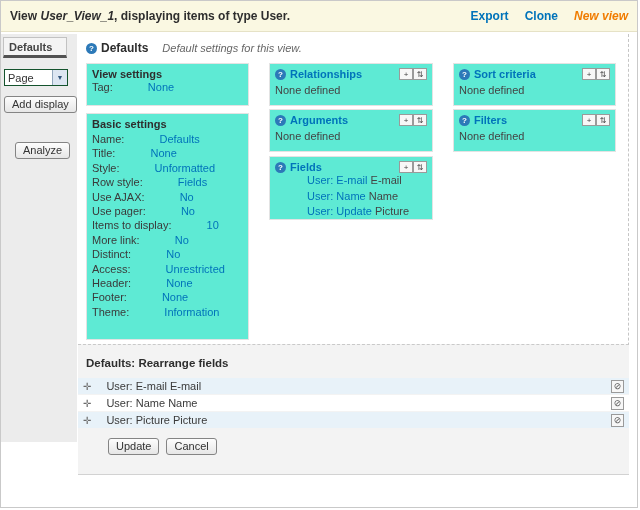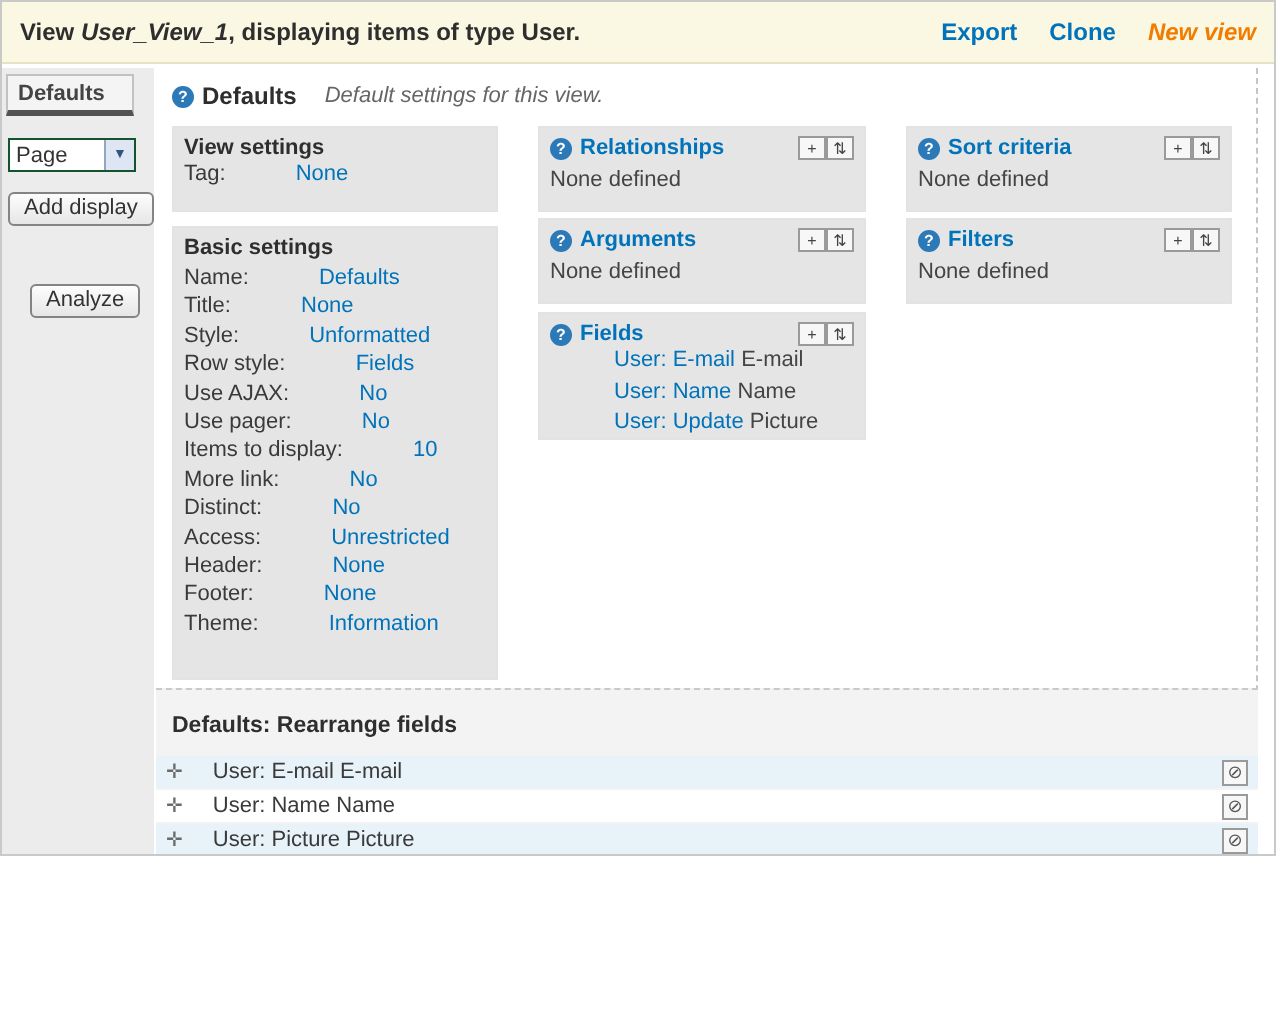--- a/index.html
+++ b/index.html
@@ -1,17 +1,17 @@
 <!DOCTYPE html>
 <html><head>
 <meta charset="utf-8">
 <style>
   * { margin:0; padding:0; box-sizing:border-box; }
   body { background:#fff; font-family:"Liberation Sans", sans-serif; }
-  .screen { position:relative; width:638px; height:428px; margin:0; border:1px solid #c9c9c9;
+  .screen { position:relative; width:638px; height:508px; margin:0; border:1px solid #c9c9c9;
             background:#fff; font-size:11px; color:#333; overflow:hidden; }
 
   
   .vheader { position:absolute; left:0; top:0; width:100%; height:31px; background:#faf8e2;
              border-bottom:1px solid #e6e2c6; display:flex; align-items:center;
              justify-content:space-between; padding:0 9px; font-size:12px; }
   .vtitle { font-weight:bold; color:#2e2e2e; }
   .vtitle .vname { font-style:italic; }
   .hlinks { display:flex; gap:16px; font-weight:bold; }
   .hlink { color:#0073ba; text-decoration:none; cursor:pointer; }
@@ -35,21 +35,21 @@
   
   .content { position:absolute; left:77px; top:33px; width:551px; height:441px; background:#fff;
              border-right:1px dashed #c5c5c5; }
   .cheading { position:absolute; left:8px; top:7px; display:flex; align-items:center; }
   .cheading .ctitle { font-weight:bold; font-size:12px; color:#2e2e2e; margin-left:4px; }
   .cheading .cnote { font-style:italic; color:#666; margin-left:14px; }
   .help-icon { display:inline-flex; width:11px; height:11px; border-radius:50%; background:#2c79b8;
                color:#fff; font-size:8px; font-weight:bold; align-items:center; justify-content:center;
                flex:0 0 auto; cursor:pointer; }
 
-  .panel { position:absolute; background:#e5e5e5; border:1px solid #e3e3e3; padding:4px 5px; }
+  .panel { position:absolute; background:#5eead4; border:1px solid #e3e3e3; padding:4px 5px; }
   .panel-head { display:flex; align-items:center; }
   .panel-head .panel-title { color:#0073ba; font-weight:bold; margin-left:4px; text-decoration:none; cursor:pointer; }
   .panel-head .head-plain { font-weight:bold; color:#2e2e2e; }
   .panel-ops { margin-left:auto; display:flex; }
   .op { width:14px; height:12px; font-size:8px; line-height:9px; padding:0; color:#444;
         border:1px solid #9a9a9a; background:#f7f7f7; cursor:pointer; }
   .panel-empty { margin-top:4px; color:#444; }
   .setting-row { line-height:14.4px; white-space:nowrap; }
   .setting-row .slabel { color:#3a3a3a; }
   .link { color:#0073ba; text-decoration:none; cursor:pointer;padding-left:32px; }

